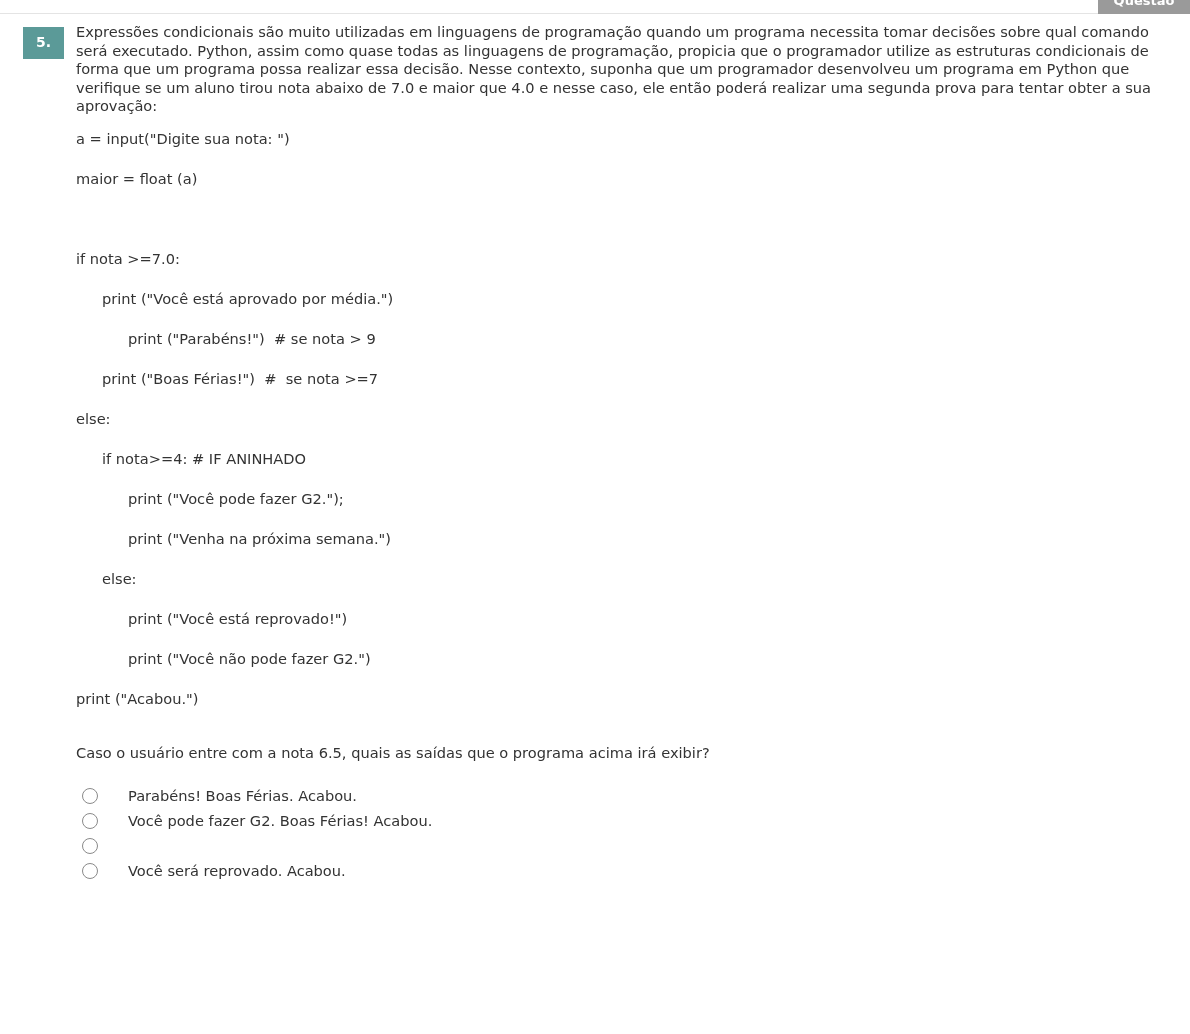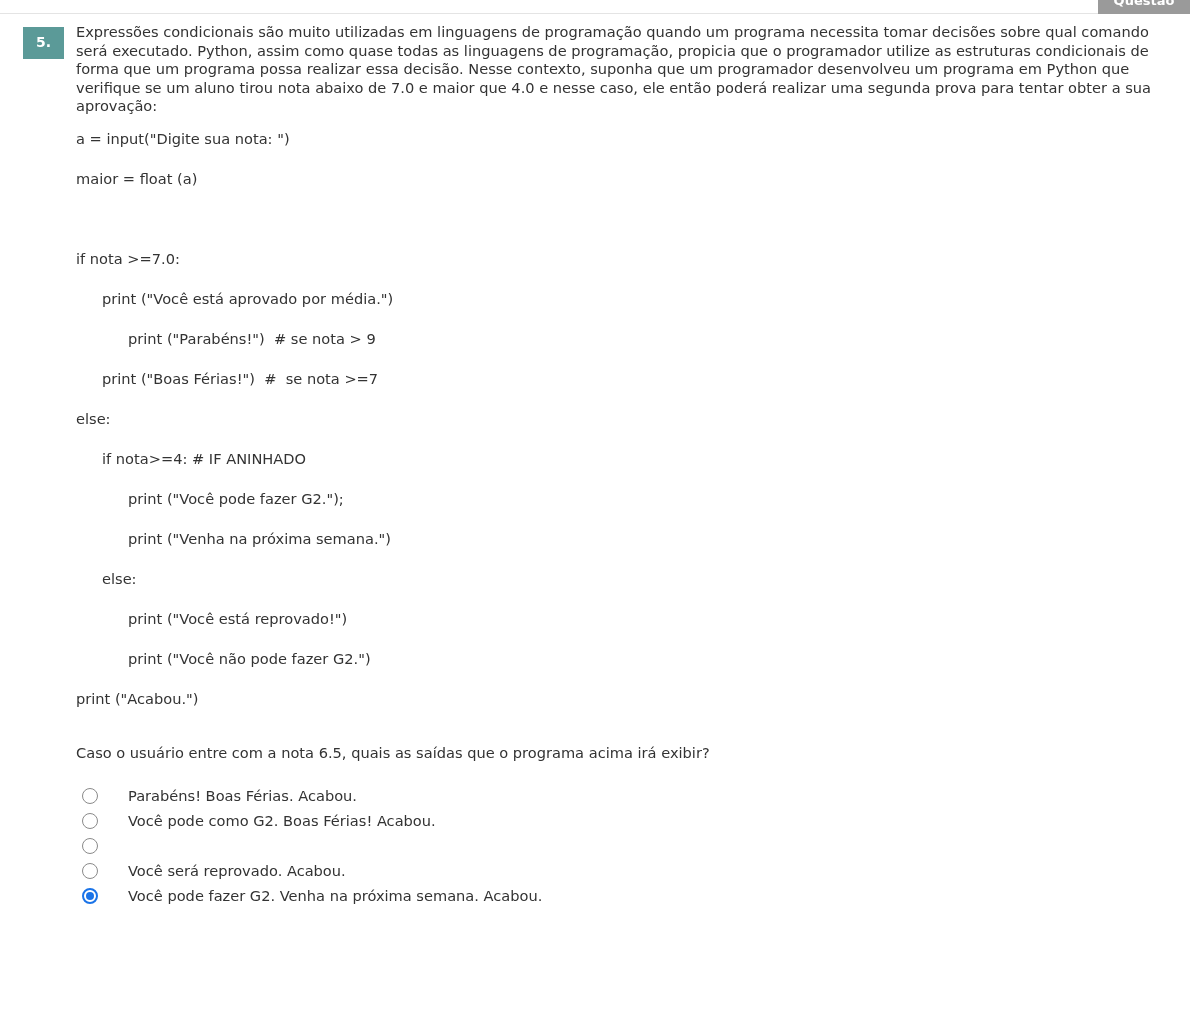--- a/index.html
+++ b/index.html
@@ -76,27 +76,23 @@
 
   <div class="question">Caso o usuário entre com a nota 6.5, quais as saídas que o programa acima irá exibir?</div>
 
   <div class="options">
     <div class="opt">
       <span class="radio"></span>
       <span class="opt-label">Parabéns! Boas Férias. Acabou.</span>
     </div>
     <div class="opt">
       <span class="radio"></span>
-      <span class="opt-label">Você pode como G2. Boas Férias! Acabou.</span>
+      <span class="opt-label">Você pode fazer G2. Boas Férias! Acabou.</span>
     </div>
     <div class="opt">
       <span class="radio"></span>
     </div>
     <div class="opt">
       <span class="radio"></span>
       <span class="opt-label">Você será reprovado. Acabou.</span>
     </div>
-    <div class="opt">
-      <span class="radio checked"></span>
-      <span class="opt-label">Você pode fazer G2.  Venha na próxima semana. Acabou.</span>
-    </div>
   </div>
 </div>
 
 </body></html>

